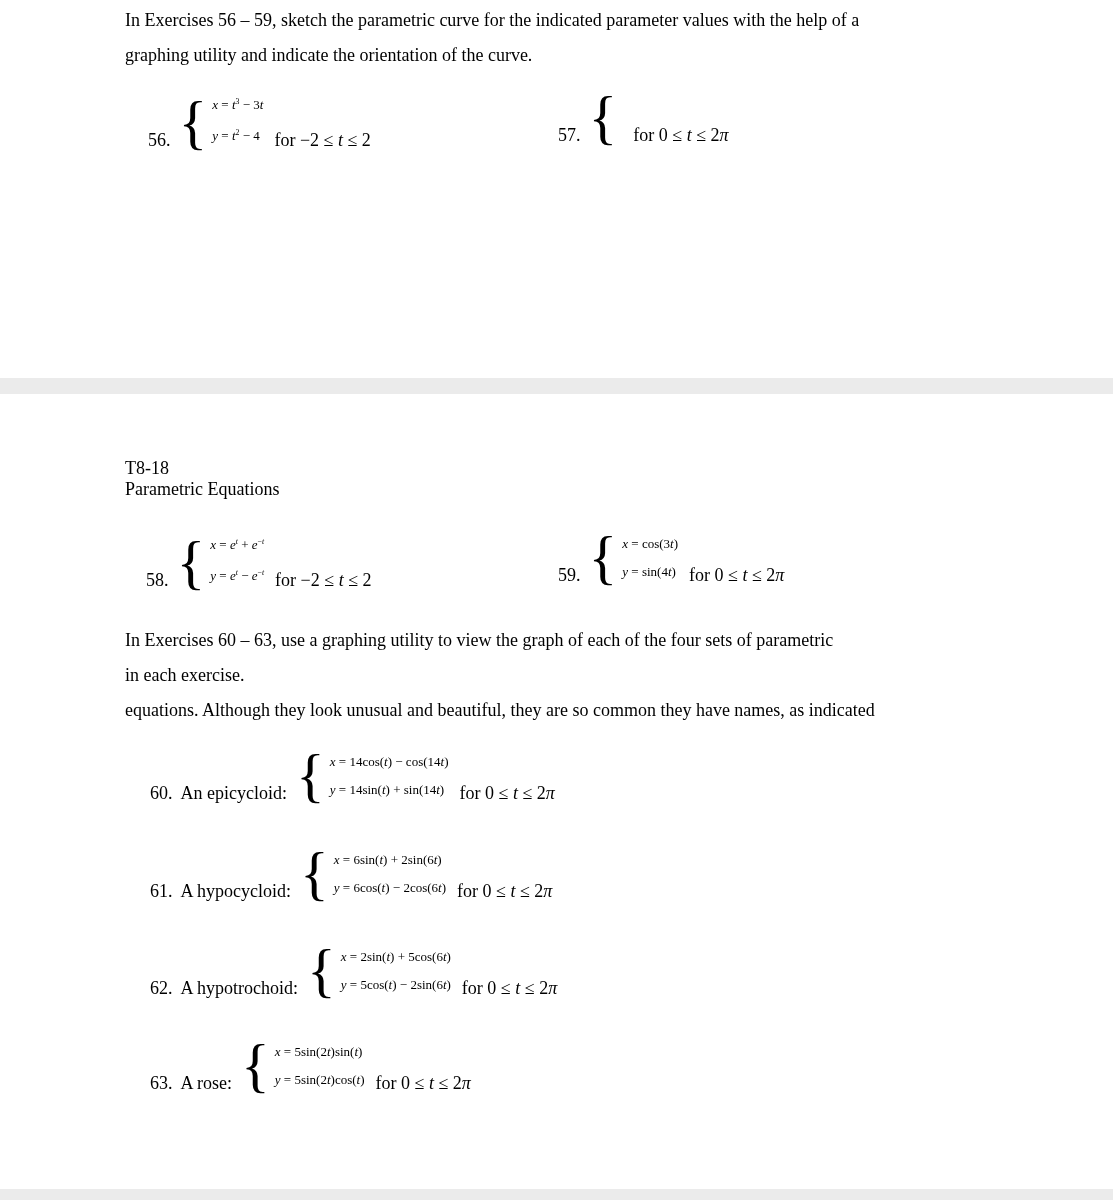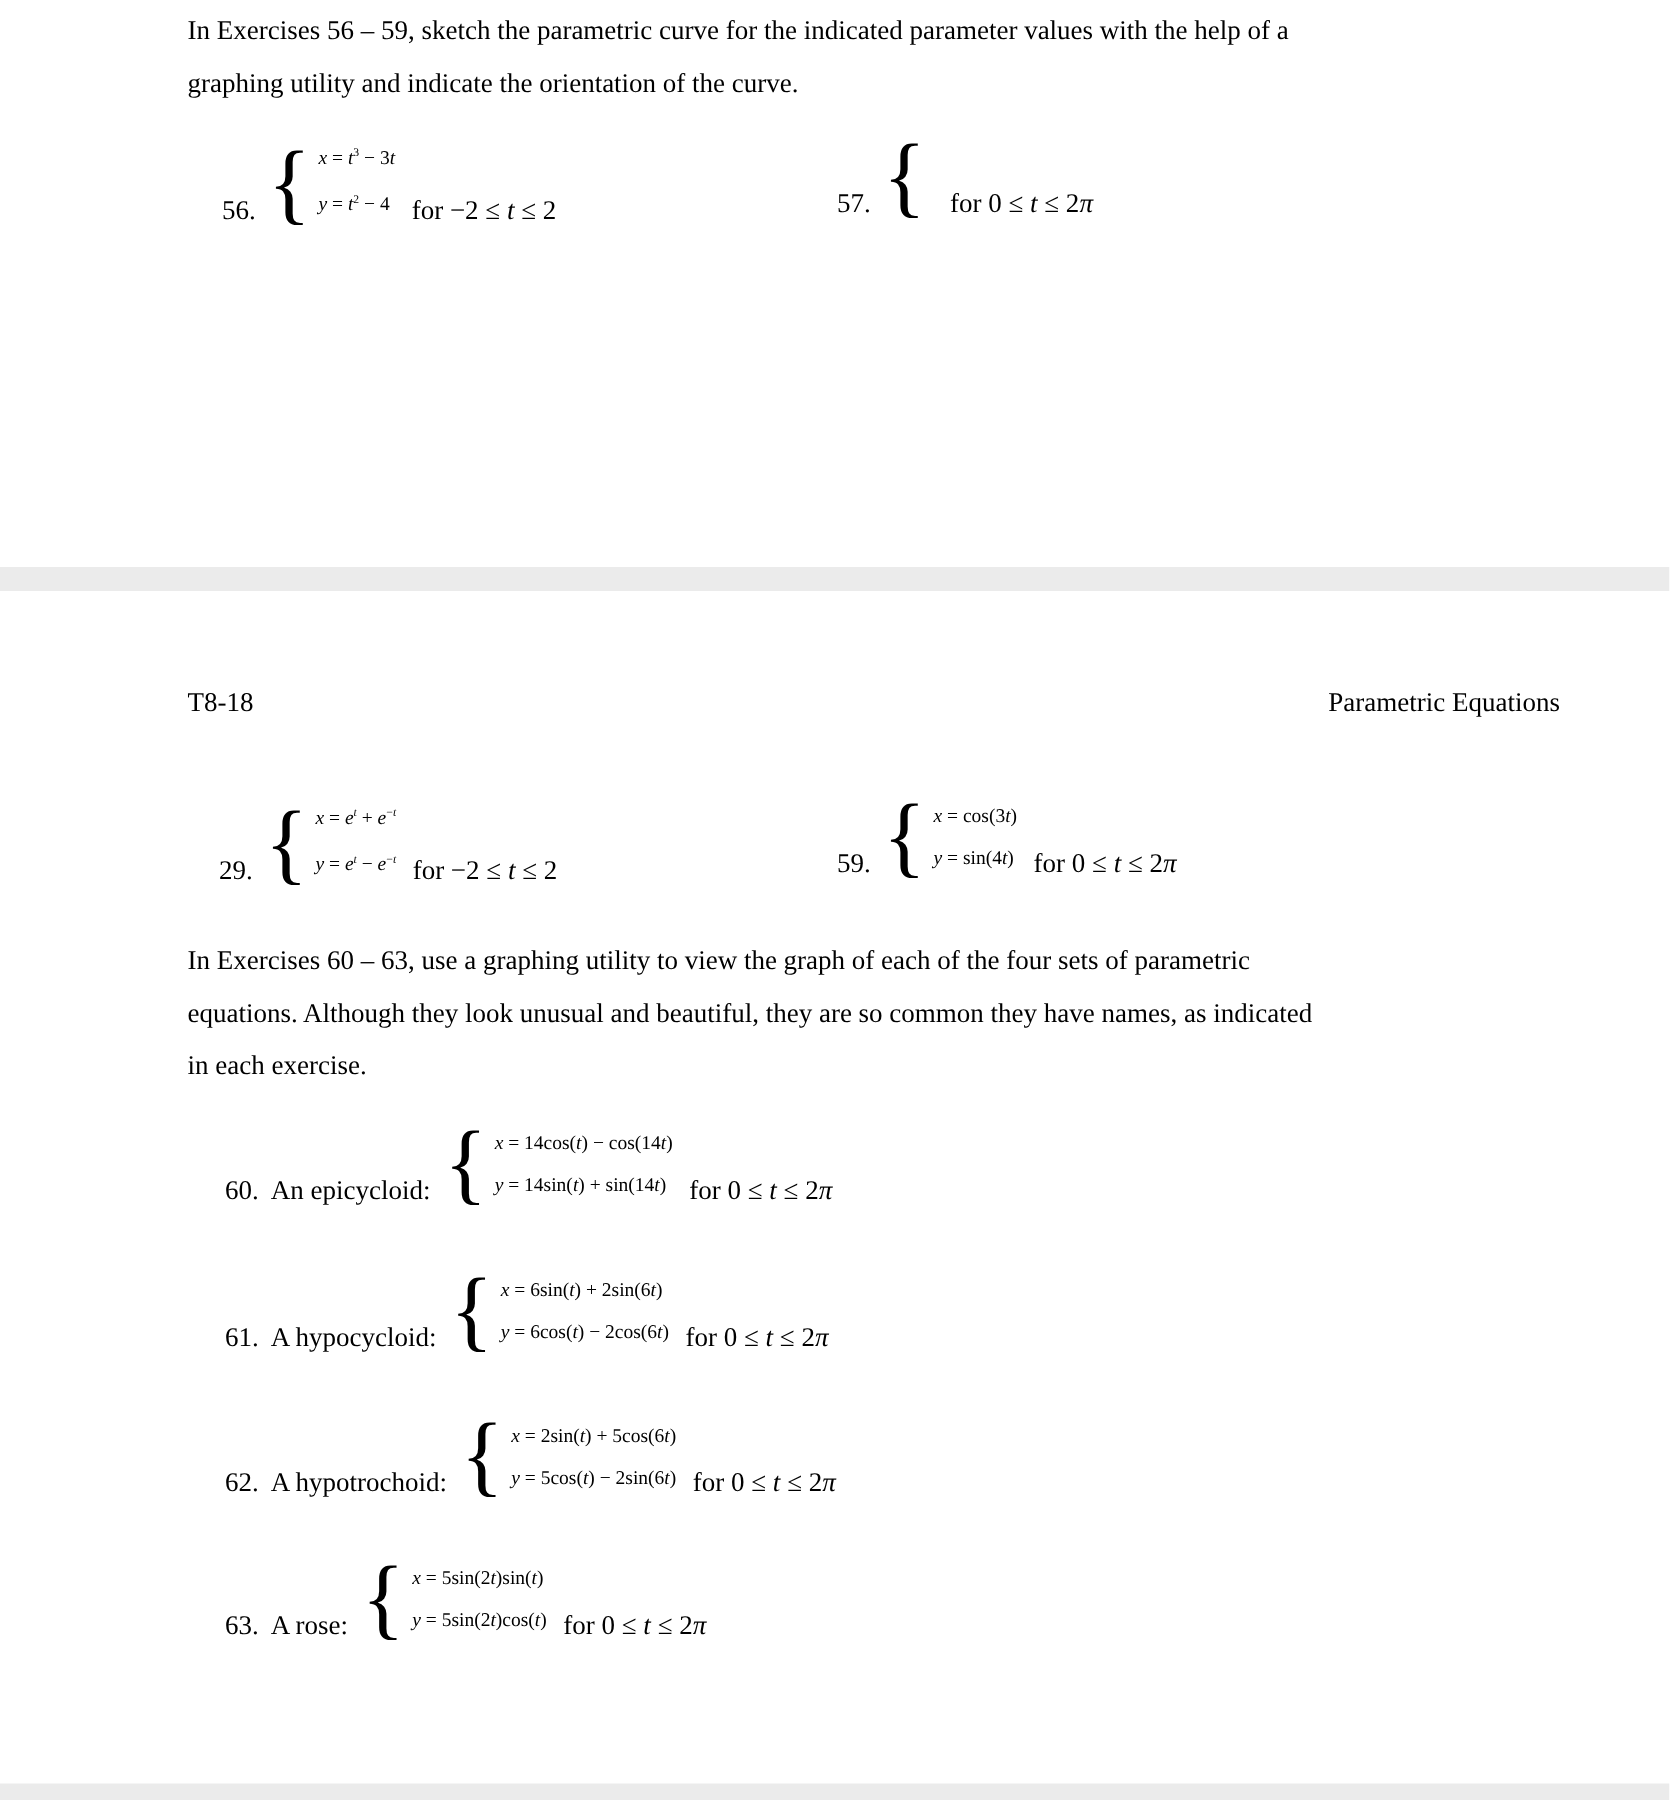--- a/index.html
+++ b/index.html
@@ -15,21 +15,21 @@
   .band-mid { top: 378px; height: 16px; }
   .band-bottom { top: 1189px; height: 11px; }
 
   .intro { position: absolute; font-size: 18px; line-height: 35px; }
   .intro-1 { left: 125px; top: 3px; }
   .intro-2 { left: 125px; top: 623px; }
   .line { white-space: nowrap; }
 
   .pheader {
     position: absolute; left: 125px; top: 458px; width: 915px;
-    display: flex; justify-content: space-between; font-size: 18px;
+    display: flex; justify-content: space-between; font-size: 18px; flex-direction: column;
   }
 
   .exercise { position: absolute; display: flex; align-items: flex-end; font-size: 18px; }
   .ex-56 { left: 148px; top: 88px; }
   .ex-57 { left: 558px; top: 88px; }
   .ex-58 { left: 146px; top: 528px; }
   .ex-59 { left: 558px; top: 528px; }
   .ex-60 { left: 150px; top: 746px; }
   .ex-61 { left: 150px; top: 844px; }
   .ex-62 { left: 150px; top: 941px; }
@@ -70,43 +70,43 @@
   </div>
 
   <div class="band band-mid"></div>
 
   <div class="pheader">
     <span>T8-18</span>
     <span>Parametric Equations</span>
   </div>
 
   <div class="exercise ex-58">
-    <span class="num">29.</span>
+    <span class="num">58.</span>
     <span class="brace">{</span>
     <span class="eqs">
       <span class="eq"><i>x</i> = <i>e</i><sup><i>t</i></sup> + <i>e</i><sup>−<i>t</i></sup></span>
       <span class="eq"><i>y</i> = <i>e</i><sup><i>t</i></sup> − <i>e</i><sup>−<i>t</i></sup></span>
     </span>
     <span class="range">for  −2 ≤ <i>t</i> ≤ 2</span>
   </div>
 
   <div class="exercise ex-59">
     <span class="num">59.</span>
     <span class="brace">{</span>
     <span class="eqs">
       <span class="eq"><i>x</i> = cos(3<i>t</i>)</span>
       <span class="eq"><i>y</i> = sin(4<i>t</i>)</span>
     </span>
     <span class="range">for 0 ≤ <i>t</i> ≤ 2<i>π</i></span>
   </div>
 
   <div class="intro intro-2">
     <div class="line">In Exercises 60 – 63, use a graphing utility to view the graph of each of the four sets of parametric</div>
+    <div class="line">in each exercise.</div>
     <div class="line">equations.  Although they look unusual and beautiful, they are so common they have names, as indicated</div>
-    <div class="line">in each exercise.</div>
   </div>
 
   <div class="exercise ex-60">
     <span class="num">60.</span>
     <span class="exname">An epicycloid:</span>
     <span class="brace">{</span>
     <span class="eqs">
       <span class="eq"><i>x</i> = 14cos(<i>t</i>) − cos(14<i>t</i>)</span>
       <span class="eq"><i>y</i> = 14sin(<i>t</i>) + sin(14<i>t</i>)</span>
     </span>

